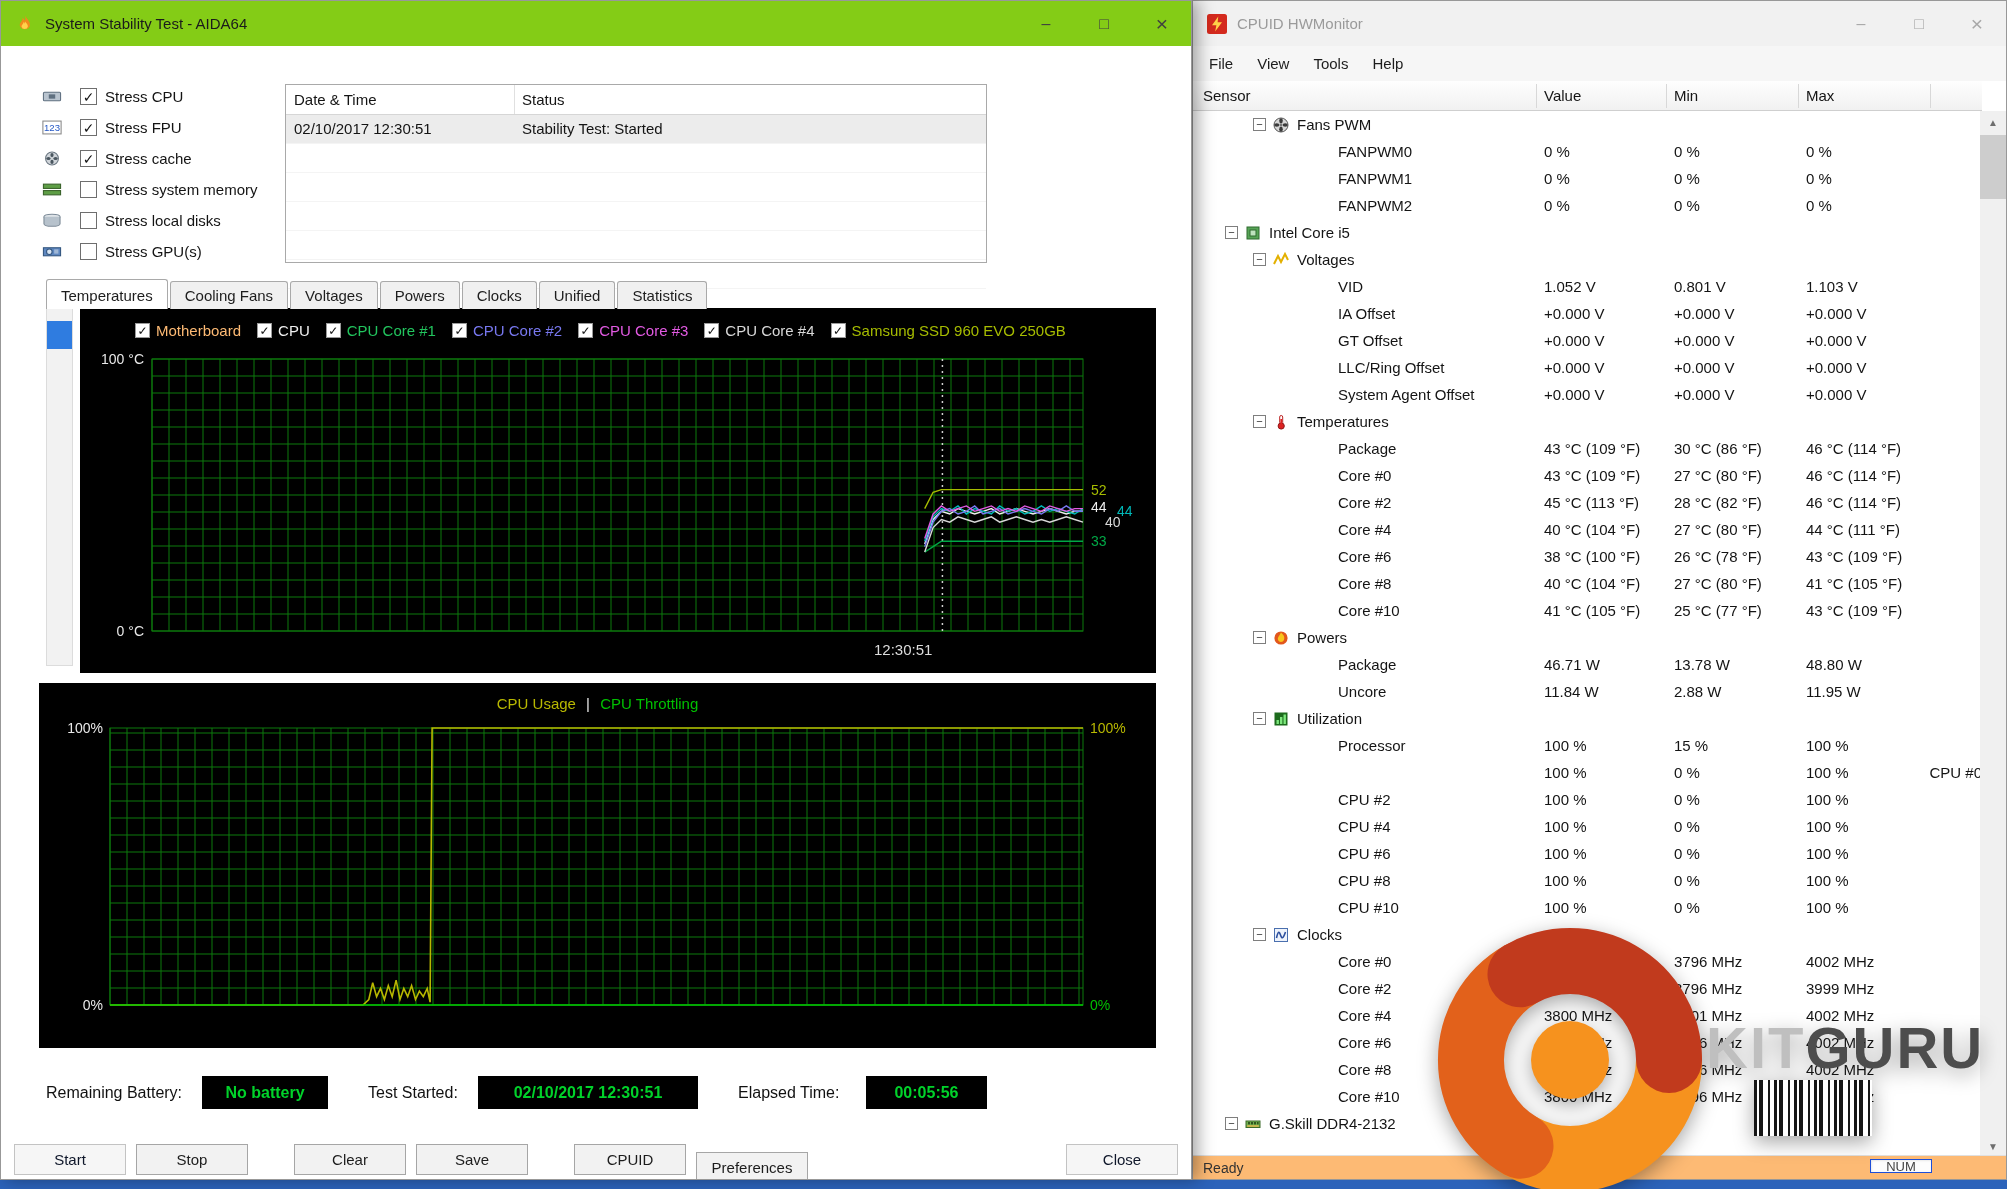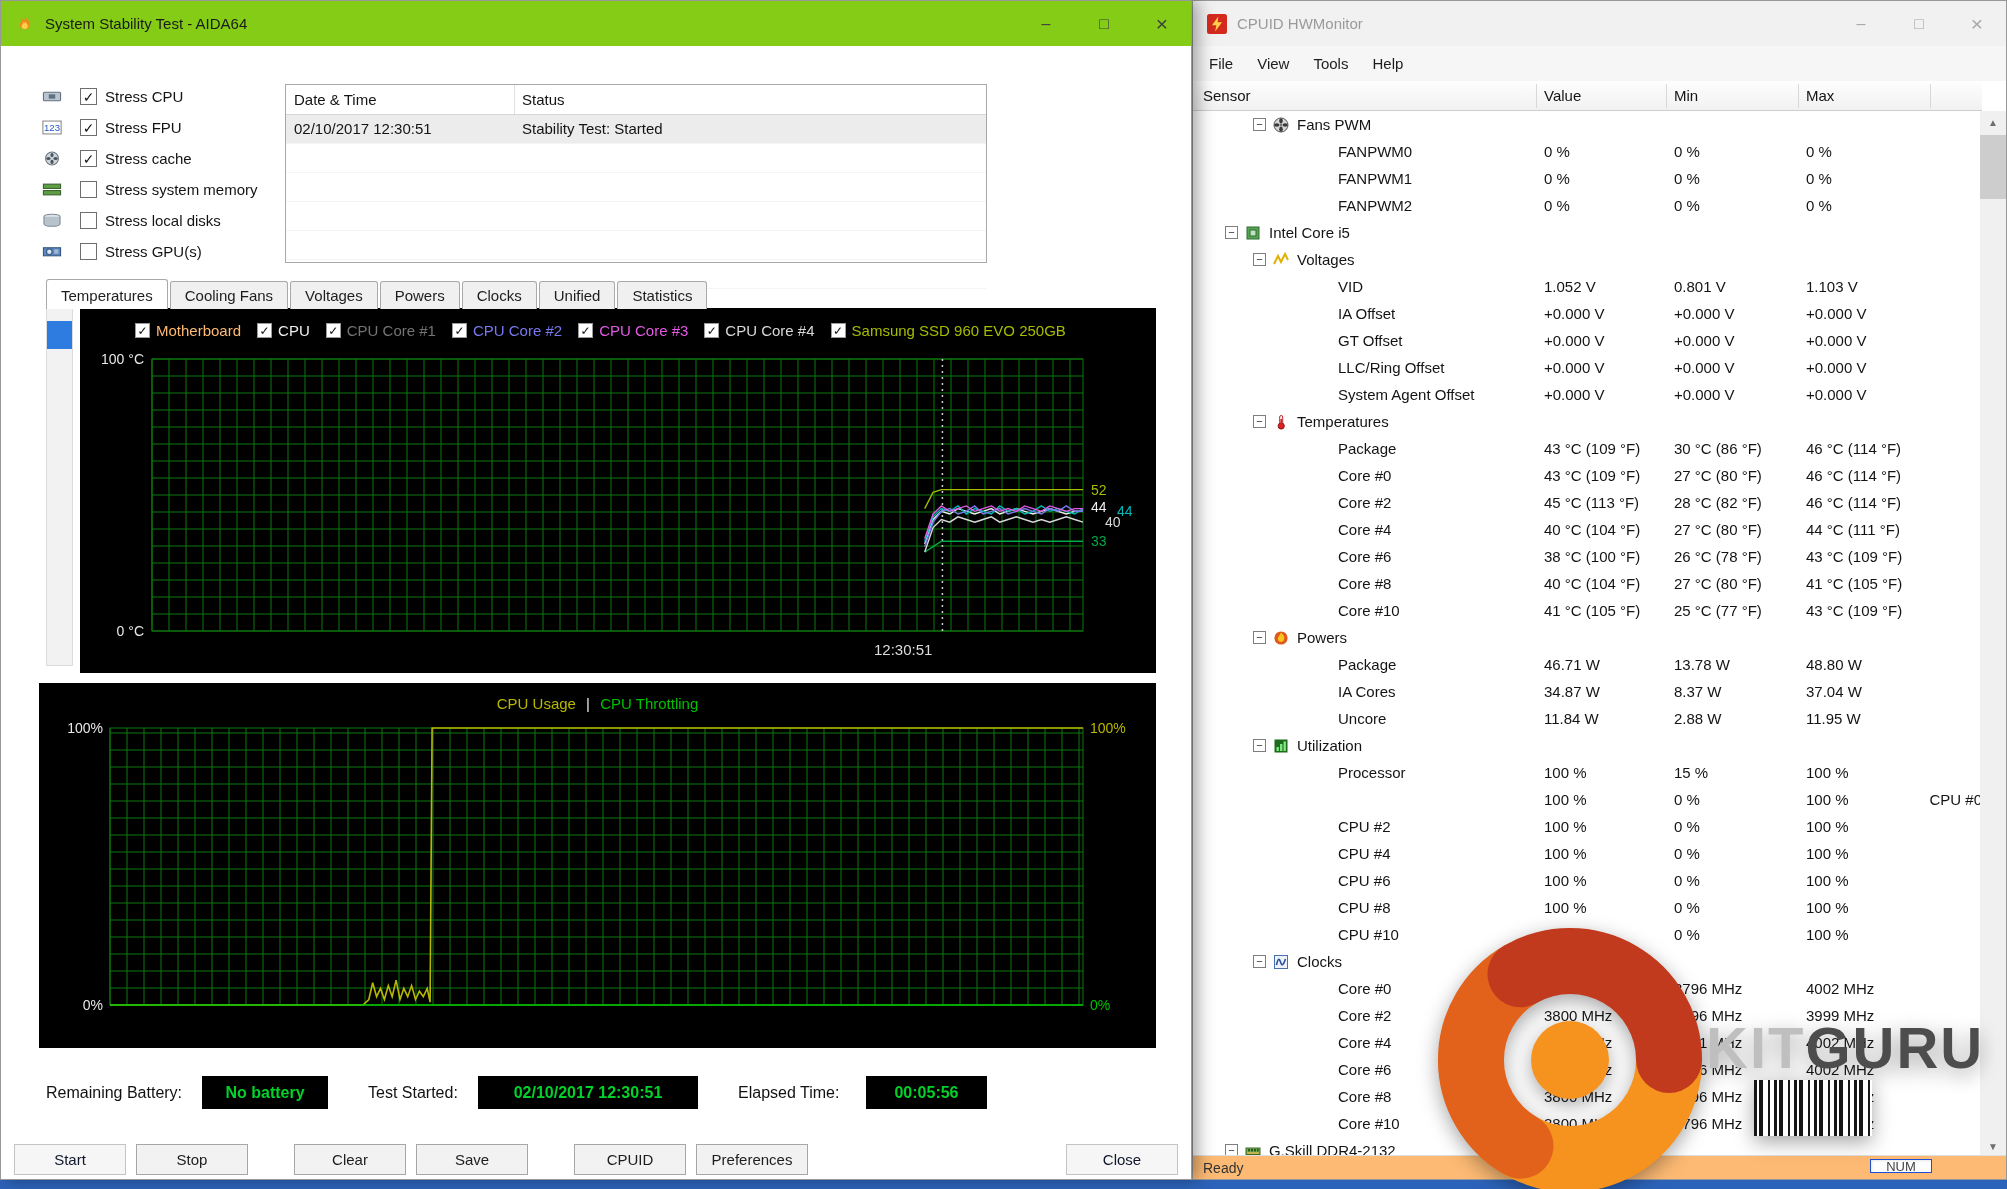--- a/index.html
+++ b/index.html
@@ -233,21 +233,21 @@
           <span class="leg-item">
             <span class="leg-cb">✓</span>
             <span style="color: #fdba74;">Motherboard</span>
           </span>
           <span class="leg-item">
             <span class="leg-cb">✓</span>
             <span style="color: rgb(240, 240, 240);">CPU</span>
           </span>
           <span class="leg-item">
             <span class="leg-cb">✓</span>
-            <span style="color: #737373;">CPU Core #1</span>
+            <span style="color: #22c55e;">CPU Core #1</span>
           </span>
           <span class="leg-item">
             <span class="leg-cb">✓</span>
             <span style="color: rgb(120, 120, 240);">CPU Core #2</span>
           </span>
           <span class="leg-item">
             <span class="leg-cb">✓</span>
             <span style="color: rgb(226, 90, 226);">CPU Core #3</span>
           </span>
           <span class="leg-item">
@@ -458,21 +458,21 @@
     <span class="fi-box" style="left:477px;width:220px">02/10/2017 12:30:51</span>
     <span class="fi-label" style="left:737px">Elapsed Time:</span>
     <span class="fi-box" style="left:865px;width:121px">00:05:56</span>
 
     <div id="aida-buttons">
         <button class="abtn dis" style="margin-left: 0px;">Start</button>
         <button class="abtn" style="margin-left: 10px;">Stop</button>
         <button class="abtn" style="margin-left: 46px;">Clear</button>
         <button class="abtn" style="margin-left: 10px;">Save</button>
         <button class="abtn" style="margin-left: 46px;">CPUID</button>
-        <button class="abtn" style="margin-left: 10px;">Preferences</button>
+        <button class="abtn" style="margin-left: 10px; margin-top: 8px;">Preferences</button>
         <button class="abtn dis" style="margin-left: auto;">Close</button>
       </div>
   </div>
 
   <div class="win" id="hwm-win">
     <div class="titlebar">
       <span class="app-icon">
         <svg viewBox="0 0 16 16">
             <rect width="16" height="16" rx="2" fill="#d42a1e"></rect>
             <path d="M9 2 L4 9 H7.5 L6.5 14 L12 6.5 H8.5 Z" fill="#ffd24a"></path>
@@ -649,26 +649,20 @@
           </span>
           <span class="hlabel">Powers</span>
         </div>
         <div class="hrow" style="padding-left: 145px;">
           <span class="hlabel">Package</span>
           <span class="col-v">46.71 W</span>
           <span class="col-min">13.78 W</span>
           <span class="col-max">48.80 W</span>
         </div>
         <div class="hrow" style="padding-left: 145px;">
-          <span class="hlabel">IA Cores</span>
-          <span class="col-v">34.87 W</span>
-          <span class="col-min">8.37 W</span>
-          <span class="col-max">37.04 W</span>
-        </div>
-        <div class="hrow" style="padding-left: 145px;">
           <span class="hlabel">Uncore</span>
           <span class="col-v">11.84 W</span>
           <span class="col-min">2.88 W</span>
           <span class="col-max">11.95 W</span>
         </div>
         <div class="hrow" style="padding-left: 60px;">
           <span class="exp">−</span>
           <span class="hw-ic">
             <svg viewBox="0 0 16 16">
               <rect x="1.5" y="1.5" width="13" height="13" fill="#1d6b1d"></rect>

